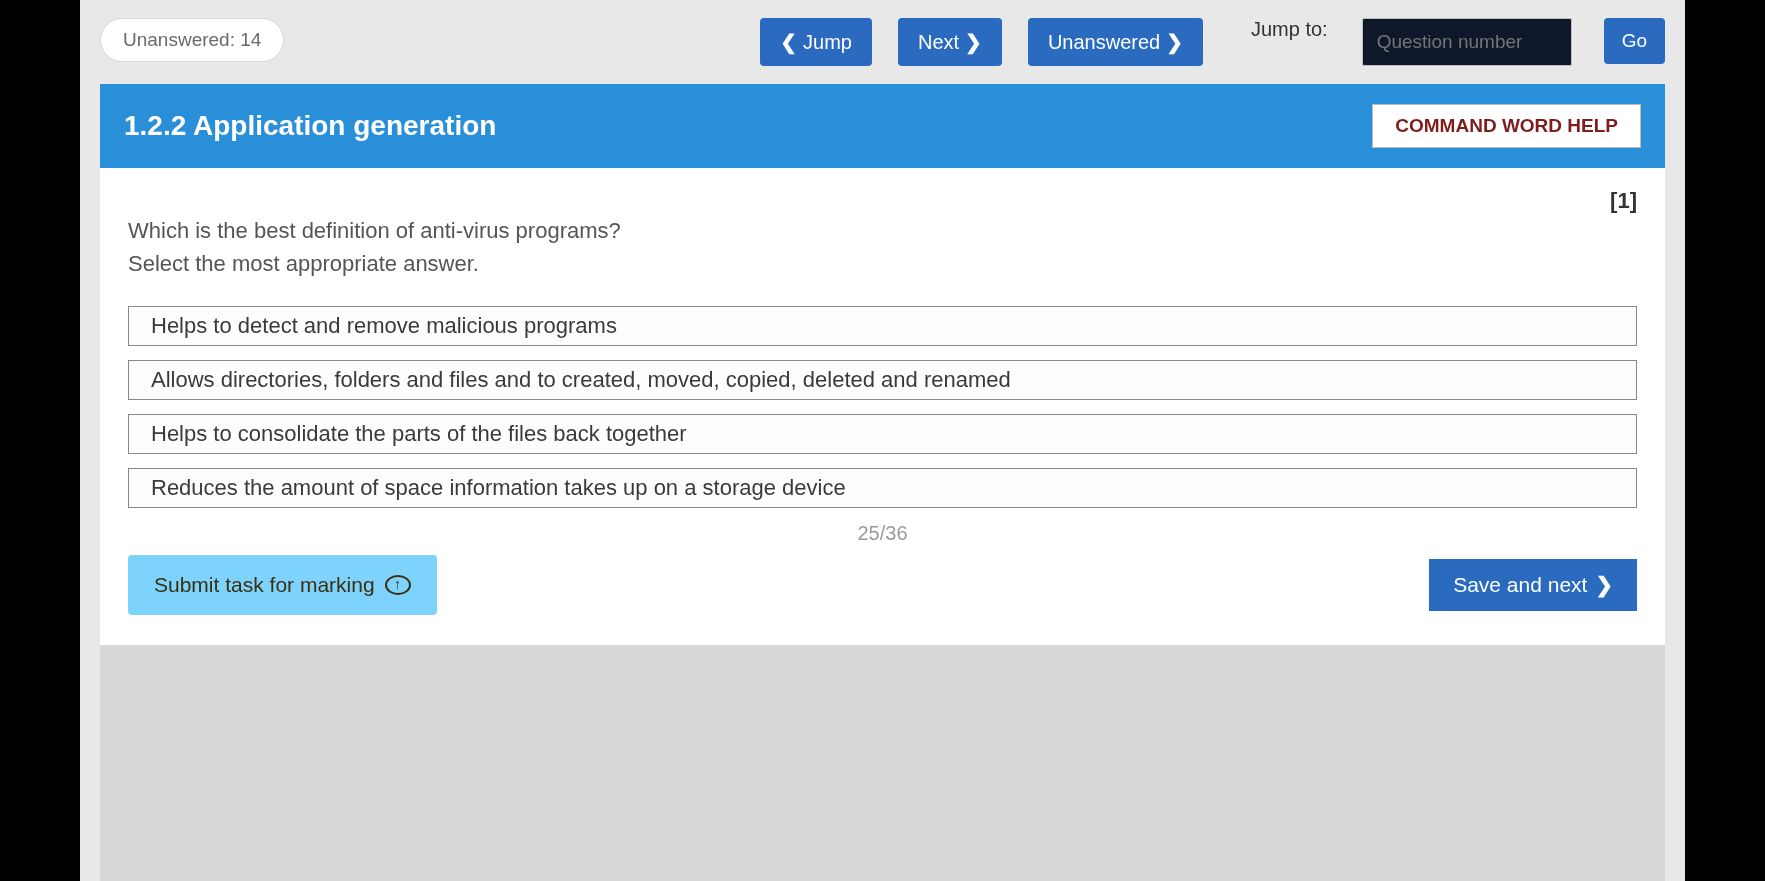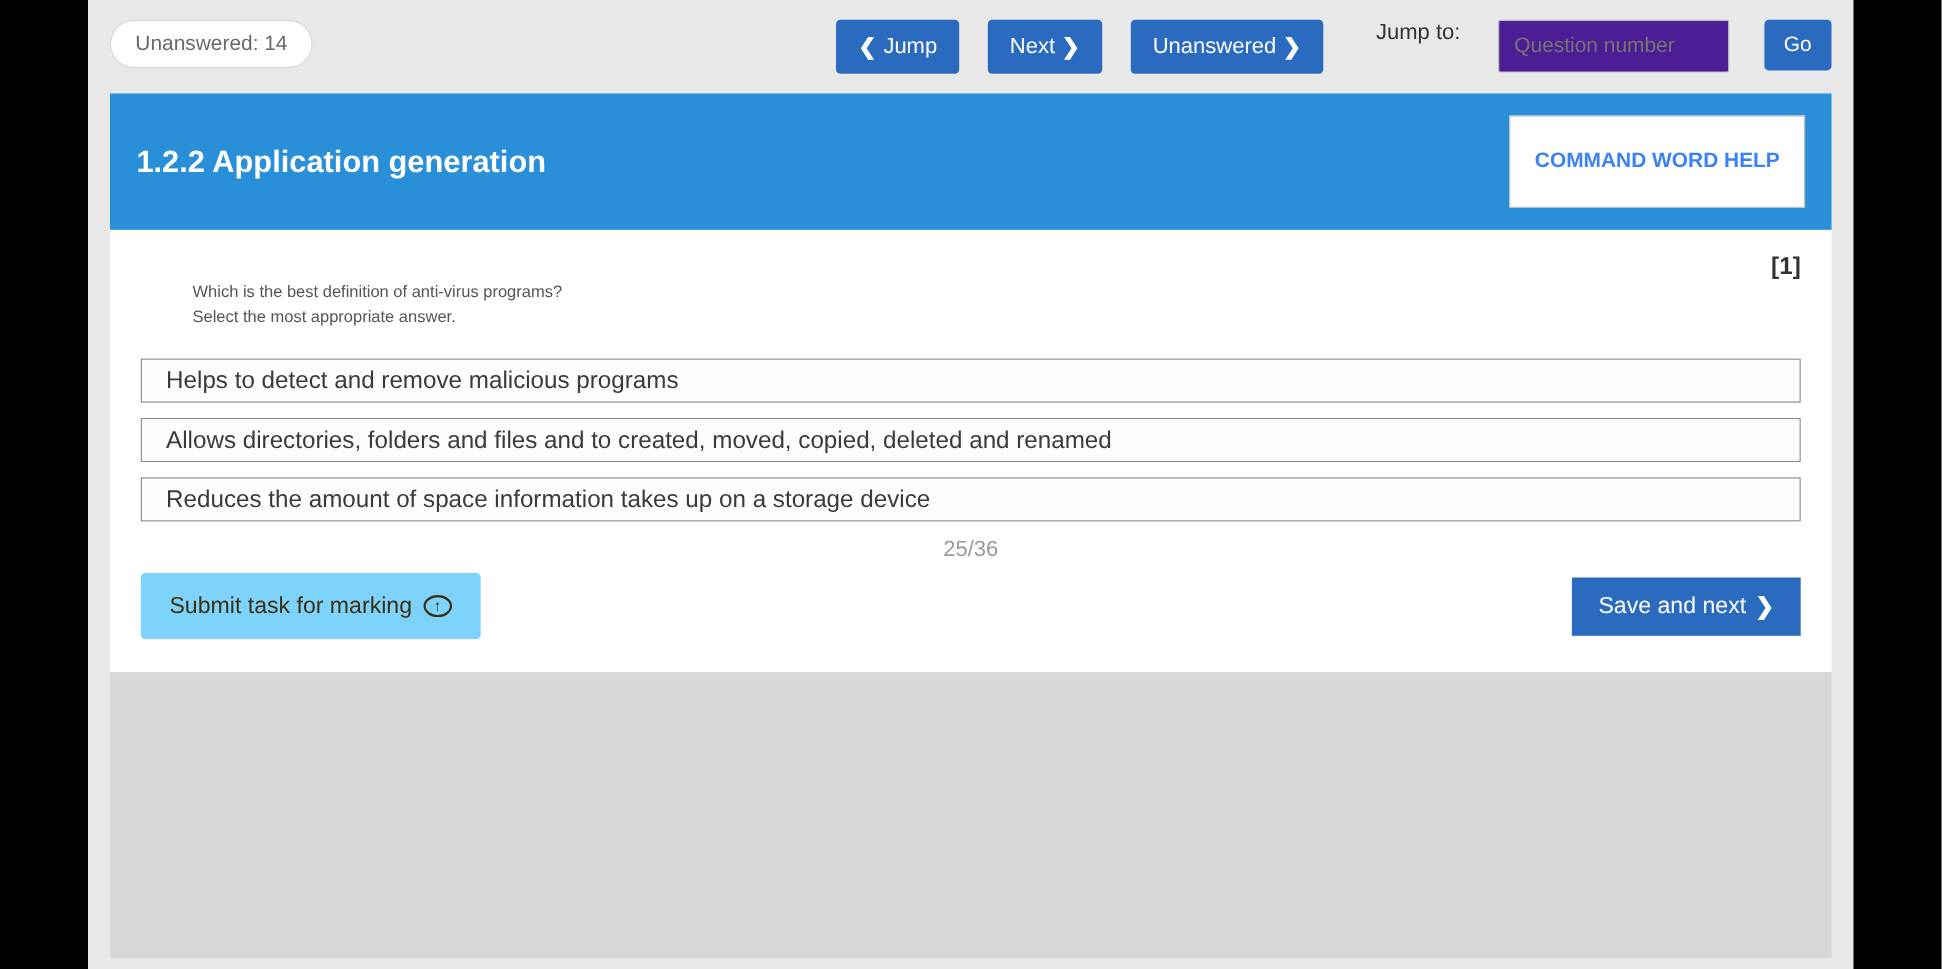--- a/index.html
+++ b/index.html
@@ -46,21 +46,21 @@
     }
     .chev { font-weight: bold; }
     .jump-label {
       color: #333;
       font-size: 20px;
       font-weight: 400;
       margin: 0 8px 0 22px;
     }
     .jump-input {
       border: 1px solid #bcbcbc;
-      background: #4c1d95;
+      background: #0f172a;
       padding: 12px 14px;
       font-size: 19px;
       color: #888;
       width: 210px;
       border-radius: 2px;
     }
     .go-btn {
       background: #2a6bbf;
       color: #fff;
       border: none;
@@ -75,44 +75,43 @@
       color: #fff;
       padding: 20px 24px;
       font-size: 28px;
       font-weight: 700;
       display: flex;
       align-items: center;
       justify-content: space-between;
     }
     .cmd-help {
       background: #fff;
-      color: #3b82f6;
+      color: #7f1d1d;
       border: 1px solid #bbb;
-      padding: 30px 22px;
+      padding: 10px 22px;
       font-size: 19px;
       font-weight: 600;
       cursor: pointer;
     }
     .content {
       background: #fff;
       padding: 24px 28px 30px 28px;
     }
     .marks {
       text-align: right;
       color: #333;
       font-size: 22px;
       font-weight: 600;
       margin-top: -4px;
     }
     .qtext {
       color: #555;
-      font-size: 15px;
+      font-size: 22px;
       line-height: 1.5;
       margin-bottom: 26px;
-      margin-left: 47px;
     }
     .option {
       border: 1px solid #888;
       padding: 6px 22px;
       font-size: 22px;
       color: #3a3a3a;
       margin-bottom: 14px;
       cursor: pointer;
       background: #fdfdfd;
     }
@@ -204,20 +203,21 @@
 
   <div class="content">
     <div class="marks">[1]</div>
     <div class="qtext">
       <div>Which is the best definition of anti-virus programs?</div>
       <div>Select the most appropriate answer.</div>
     </div>
 
     <div class="option">Helps to detect and remove malicious programs</div>
     <div class="option">Allows directories, folders and files and to created, moved, copied, deleted and renamed</div>
+    <div class="option">Helps to consolidate the parts of the files back together</div>
     <div class="option">Reduces the amount of space information takes up on a storage device</div>
 
     <div class="counter">25/36</div>
 
     <div class="footer-row">
       <button class="submit-btn">
         <span>Submit task for marking</span>
         <span class="cloud-icon"></span>
       </button>
       <button class="save-next">

